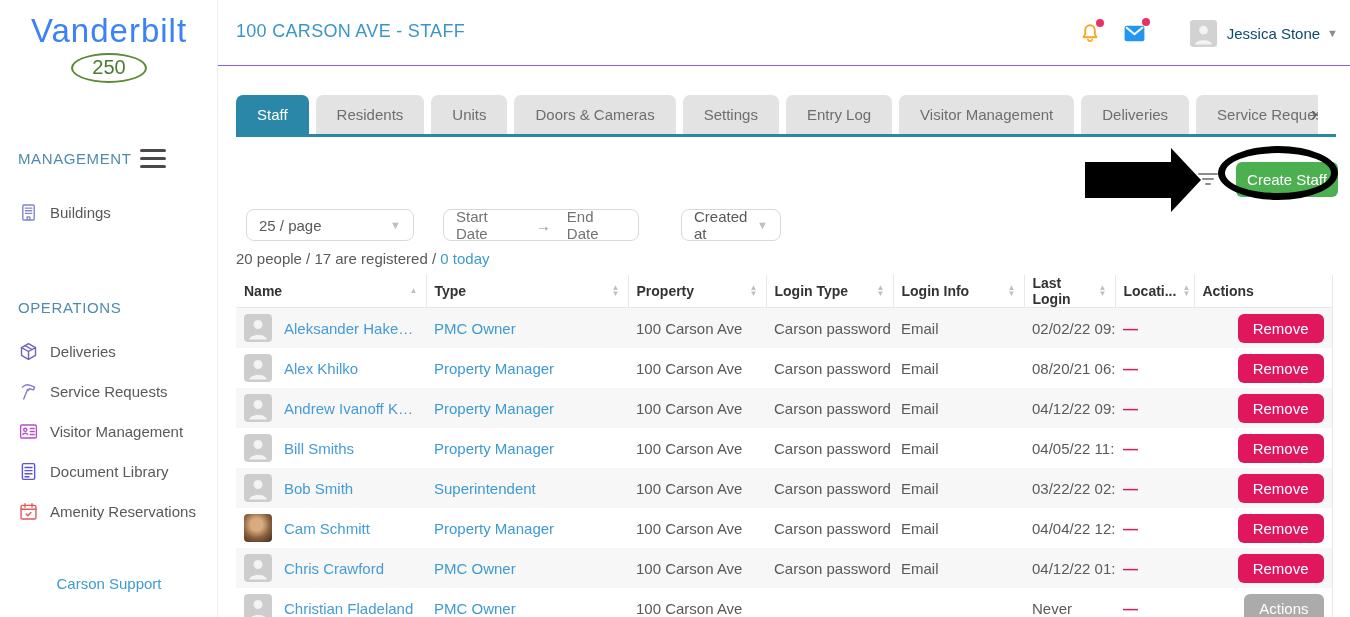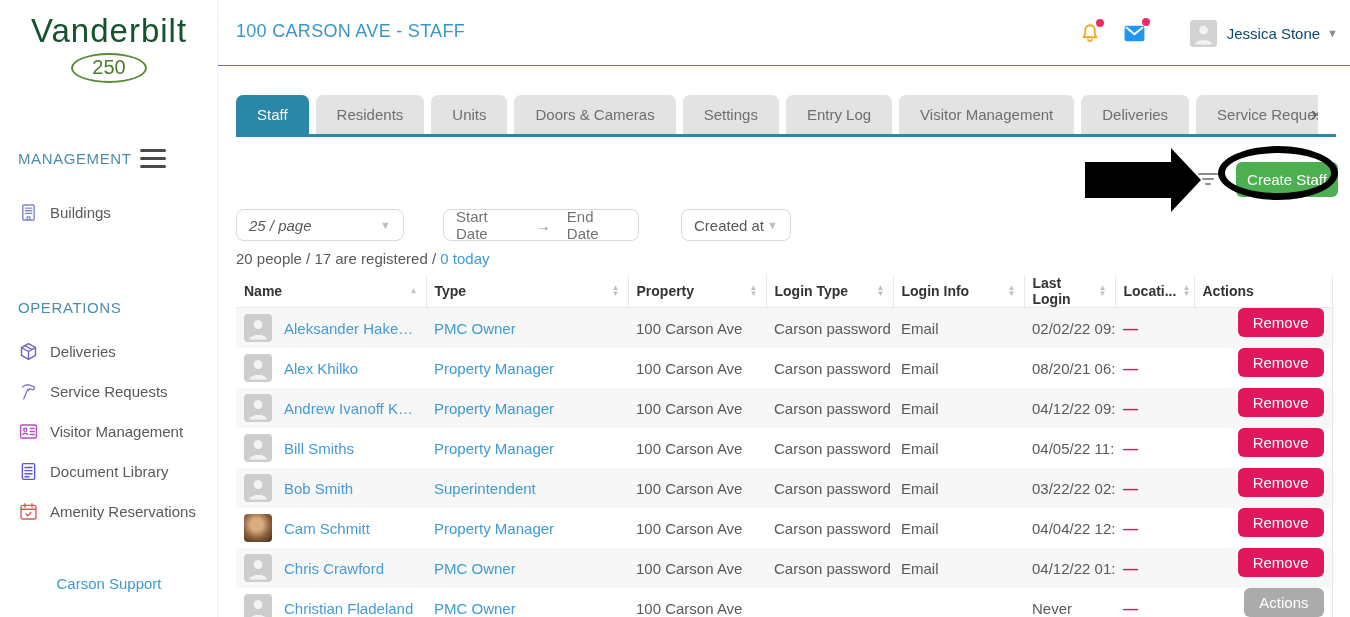--- a/index.html
+++ b/index.html
@@ -2,21 +2,21 @@
 <html><head>
 <meta charset="utf-8">
 <style>
   * { margin:0; padding:0; box-sizing:border-box; }
   html,body { width:1350px; height:617px; }
   body { position:relative; overflow:hidden; background:#fff; font-family:"Liberation Sans",sans-serif; color:#595959; }
 
   
   .sidebar { position:absolute; left:0; top:0; width:218px; height:617px; background:#fff; border-right:1px solid #ededed; }
   .logo { position:absolute; top:12px; left:12px; width:194px; text-align:center; }
-  .logo-brand { font-size:33px; color:#14532d; letter-spacing:1px; }
+  .logo-brand { font-size:33px; color:#3b82f6; letter-spacing:1px; }
   .logo-badge { display:inline-block; margin-top:3px; border:2px solid #5c8a36; border-radius:50%; padding:1px 19px 2px; font-size:20px; color:#4c7a2e; }
   .side-head { position:absolute; left:18px; font-size:15px; letter-spacing:.6px; color:#4d8cae; }
   .burger { position:absolute; left:140px; top:149px; width:26px; height:19px; display:flex; flex-direction:column; justify-content:space-between; cursor:pointer; }
   .burger span { display:block; height:3.2px; background:#4a4a4a; border-radius:2px; }
   .side-nav { position:absolute; left:0; width:218px; }
   .side-item { height:40px; display:flex; align-items:center; gap:11px; padding-left:18px; font-size:15px; color:#595959; cursor:pointer;text-align:right; }
   .side-ic { width:21px; height:21px; flex:0 0 21px; display:flex; align-items:center; }
   .side-ic svg { width:21px; height:21px; fill:none; stroke:currentColor; stroke-width:1.6; stroke-linecap:round; stroke-linejoin:round; }
   .support { position:absolute; left:0; top:575px; width:218px; text-align:center; font-size:15px; color:#3d9bd1; cursor:pointer; }
 
@@ -43,43 +43,43 @@
   .search-box { position:absolute; left:18px; top:96px; width:950px; height:35px; border:1px solid #d9d9d9; border-radius:6px; display:flex; align-items:center; padding:0 12px; gap:9px; }
   .search-box svg { width:16px; height:16px; stroke:#8c8c8c; fill:none; stroke-width:2; stroke-linecap:round; }
   .search-box input { border:none; outline:none; flex:1; font-size:15px; font-family:inherit; color:#595959; background:transparent; }
   .search-box input::placeholder { color:#bfbfbf; }
   .filter-ic { position:absolute; left:978px; top:101px; width:24px; height:24px; cursor:pointer; }
   .filter-ic svg { width:24px; height:24px; stroke:#8c8c8c; stroke-width:2; stroke-linecap:round; fill:none; }
   .create-btn { position:absolute; left:1018px; top:96px; width:102px; height:35px; background:#4caf50; color:#fff; border:none; border-radius:6px; font-size:15px; font-family:inherit; cursor:pointer; }
 
   .pill { position:absolute; top:143px; height:32px; border:1px solid #d9d9d9; border-radius:8px; display:flex; align-items:center; padding:0 12px; font-size:15px; color:#595959; cursor:pointer; background:#fff; }
   .pill .chev { margin-left:auto; color:#bfbfbf; font-size:11px; }
-  .pill-page { left:18px; width:168px;font-style:italic; }
+  .pill-page { left:28px; width:168px; }
   .pill-date { left:225px; width:196px; justify-content:center; gap:16px; color:#737373; cursor:text; }
   .pill-date .range-arrow { color:#8c8c8c; font-size:15px; }
-  .pill-created { left:463px; width:110px; }
+  .pill-created { left:463px; width:100px; }
 
   .count-line { position:absolute; left:18px; top:184px; font-size:15px; color:#595959; }
   .count-line .today { color:#3d9bd1; cursor:pointer; }
 
   
   .tbl { position:absolute; left:18px; top:209px; width:1096px; border-collapse:collapse; table-layout:fixed; }
   .tbl th { height:30px; padding:0 8px; font-size:14px; font-weight:bold; color:#333; text-align:left; background:#fff; border-bottom:1px solid #e8e8e8; border-right:1px solid #e8e8e8; cursor:pointer;margin-left:16px; }
   .th-in { display:flex; align-items:center; }
   .sorter { margin-left:auto; display:flex; flex-direction:column; color:#bfbfbf; font-size:8px; line-height:6px; padding-left:6px; }
   .tbl td { height:40px; padding:0 8px; font-size:15px; color:#595959; overflow:hidden; white-space:nowrap; }
   .tbl tbody tr:nth-child(odd) td { background:#f7f7f7; }
   .tbl td:last-child { border-right:1px solid #e8e8e8; }
   .name-cell { display:flex; align-items:center; gap:12px; }
   .row-avatar { width:28px; height:28px; flex:0 0 28px; border-radius:4px; background:#cdcdcd; overflow:hidden; }
   .row-avatar.photo { background:radial-gradient(circle at 45% 38%, #d8ac80 0 26%, #8a5f3c 58%, #3e2b1c 100%); }
   .name-link { color:#449bd6; text-decoration:none; cursor:pointer; overflow:hidden; text-overflow:ellipsis; }
   .type-txt { color:#3d9bd1; }
   .loc-dash { color:#e0175c; font-weight:bold; }
-  .act-cell { display:flex; justify-content:flex-end; height:40px; }
+  .act-cell { display:flex; align-items:center; justify-content:flex-end; height:40px; }
   .act-btn { height:29px; padding:0 15px; border:none; border-radius:6px; color:#fff; font-size:15px; font-family:inherit; cursor:pointer; }
   .act-btn.danger { background:#e0175c; }
   .act-btn.gray { background:#ababab; }
 
   
   .ann-arrow-body { position:absolute; left:1085px; top:162px; width:86px; height:36px; background:#000; z-index:60; }
   .ann-arrow-head { position:absolute; left:1171px; top:148px; width:0; height:0; border-top:32px solid transparent; border-bottom:32px solid transparent; border-left:30px solid #000; z-index:60; }
   .ann-ellipse { position:absolute; left:1218px; top:146px; width:120px; height:54px; border:7px solid #000; border-radius:50%; z-index:60; }
 </style>
 </head>

